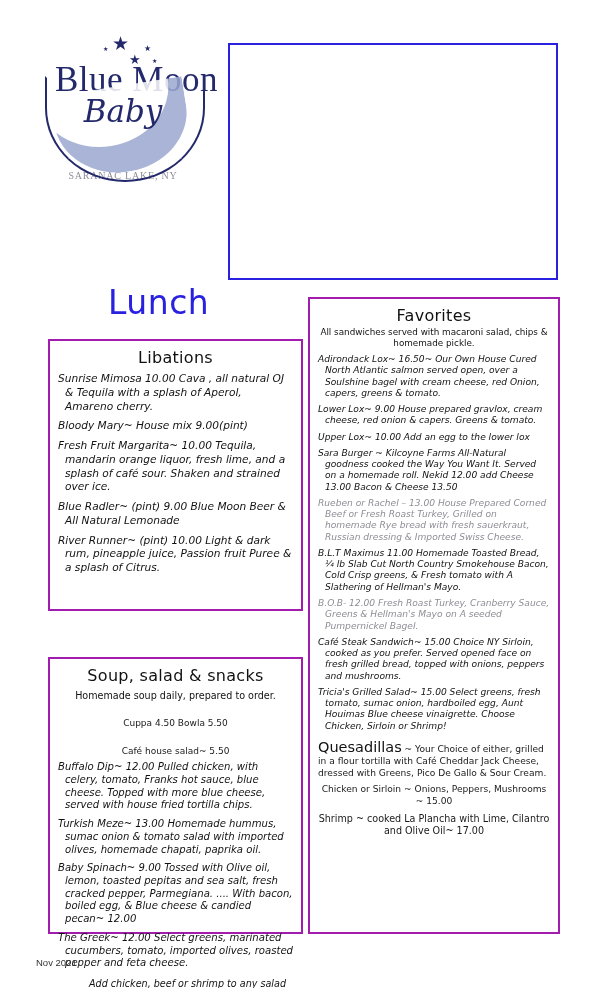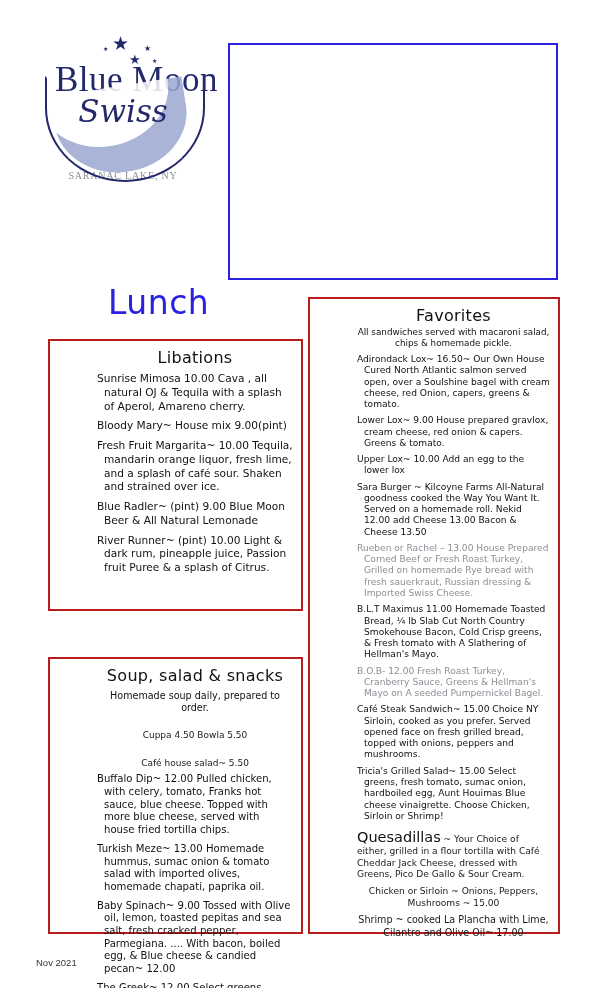--- a/index.html
+++ b/index.html
@@ -151,24 +151,23 @@
     top: 283px;
     font-family: "DejaVu Sans", sans-serif;
     font-size: 33px;
     color: #2a20e0;
     letter-spacing: 0.5px;
   }
 
   
   .panel {
     position: absolute;
-    border: 2px solid #b91c1c;
+    border: 2px solid #a21caf;
     background: #ffffff;
     box-sizing: border-box;
-    padding-left: 39px;
   }
   .panel-libations { left: 48px;  top: 339px; width: 255px; height: 272px; }
   .panel-soup      { left: 48px;  top: 657px; width: 255px; height: 277px; }
   .panel-favorites { left: 308px; top: 297px; width: 252px; height: 637px; }
 
   .panel-inner {
     padding: 4px 8px 4px 8px;
   }
 
   .sec-title {
@@ -185,20 +184,21 @@
   }
 
   .item {
     font-family: "DejaVu Sans", sans-serif;
     font-size: 10.1px;
     line-height: 1.26;
     color: #111;
     margin: 0 0 6px 0;
     text-indent: -7px;
     padding-left: 7px;
+    font-style: italic;
   }
   .panel-libations .item {
     font-size: 10.6px;
     line-height: 1.3;
     margin-bottom: 6px;
   }
   .panel-favorites .item {
     font-size: 9.1px;
     line-height: 1.24;
     margin-bottom: 5px;
@@ -269,21 +269,21 @@
       <span class="star s1">★</span>
       <span class="star s2">★</span>
       <span class="star s3">★</span>
       <span class="star s4">★</span>
       <span class="star s5">★</span>
     </div>
     <div class="moon-fill"></div>
     <div class="moon-arc"></div>
     <div class="moon-arc2"></div>
     <div class="logo-word">Blue Moon</div>
-    <div class="logo-cafe">Swiss</div>
+    <div class="logo-cafe">Baby</div>
     <div class="logo-sub">SARANAC LAKE, NY</div>
   </div>
 
   <div class="top-box"></div>
 
   <div class="lunch-title">Lunch</div>
 
   <div class="panel panel-libations">
     <div class="panel-inner">
       <div class="sec-title">Libations</div>

